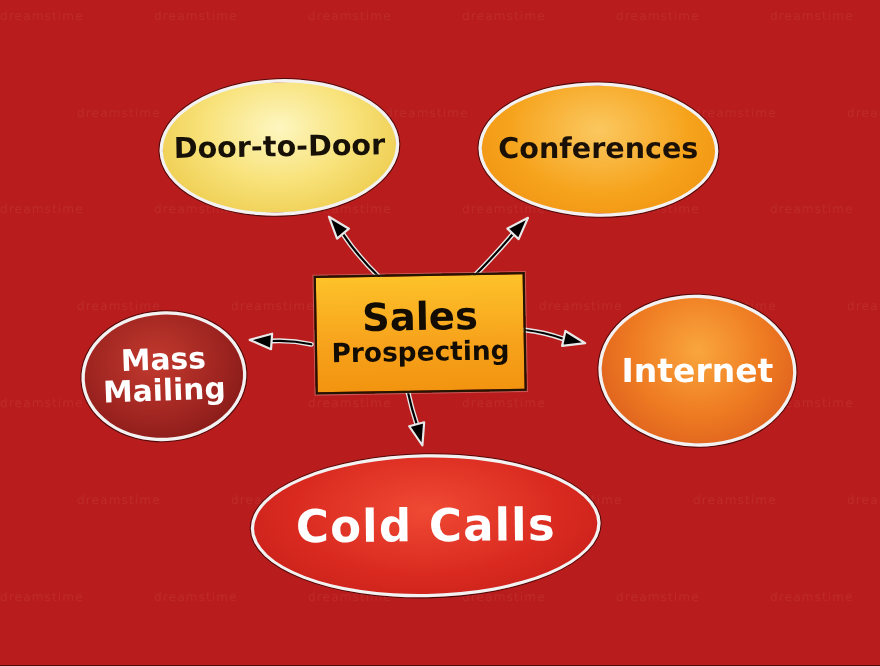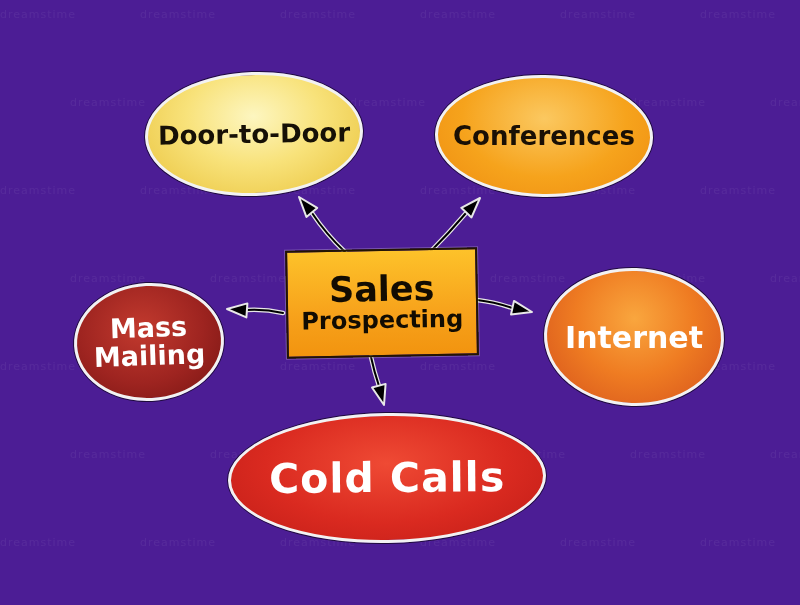--- a/index.html
+++ b/index.html
@@ -1,17 +1,17 @@
 <!DOCTYPE html>
 <html><head>
 <meta charset="utf-8">
 <style>
   html,body{margin:0;padding:0;background:#000;}
   .canvas{
-    position:relative;width:800px;height:605px;background:#4c1d95;overflow:hidden;
+    position:relative;width:800px;height:605px;background:#b91c1c;overflow:hidden;
     font-family:"DejaVu Sans",sans-serif;
   }
   
   .wm-layer{position:absolute;inset:0;z-index:1;pointer-events:none;}
   .wm{position:absolute;color:#ffffff;opacity:0.055;font-size:11px;letter-spacing:1px;white-space:nowrap;}
   
   .arrows{position:absolute;inset:0;z-index:2;}
   .shaft-outline{fill:none;stroke:#e8e8e8;stroke-width:4.5;stroke-linecap:round;}
   .shaft-core{fill:none;stroke:#000000;stroke-width:2;stroke-linecap:round;}
   .head{fill:#000000;stroke:#e8e8e8;stroke-width:2;stroke-linejoin:round;}

